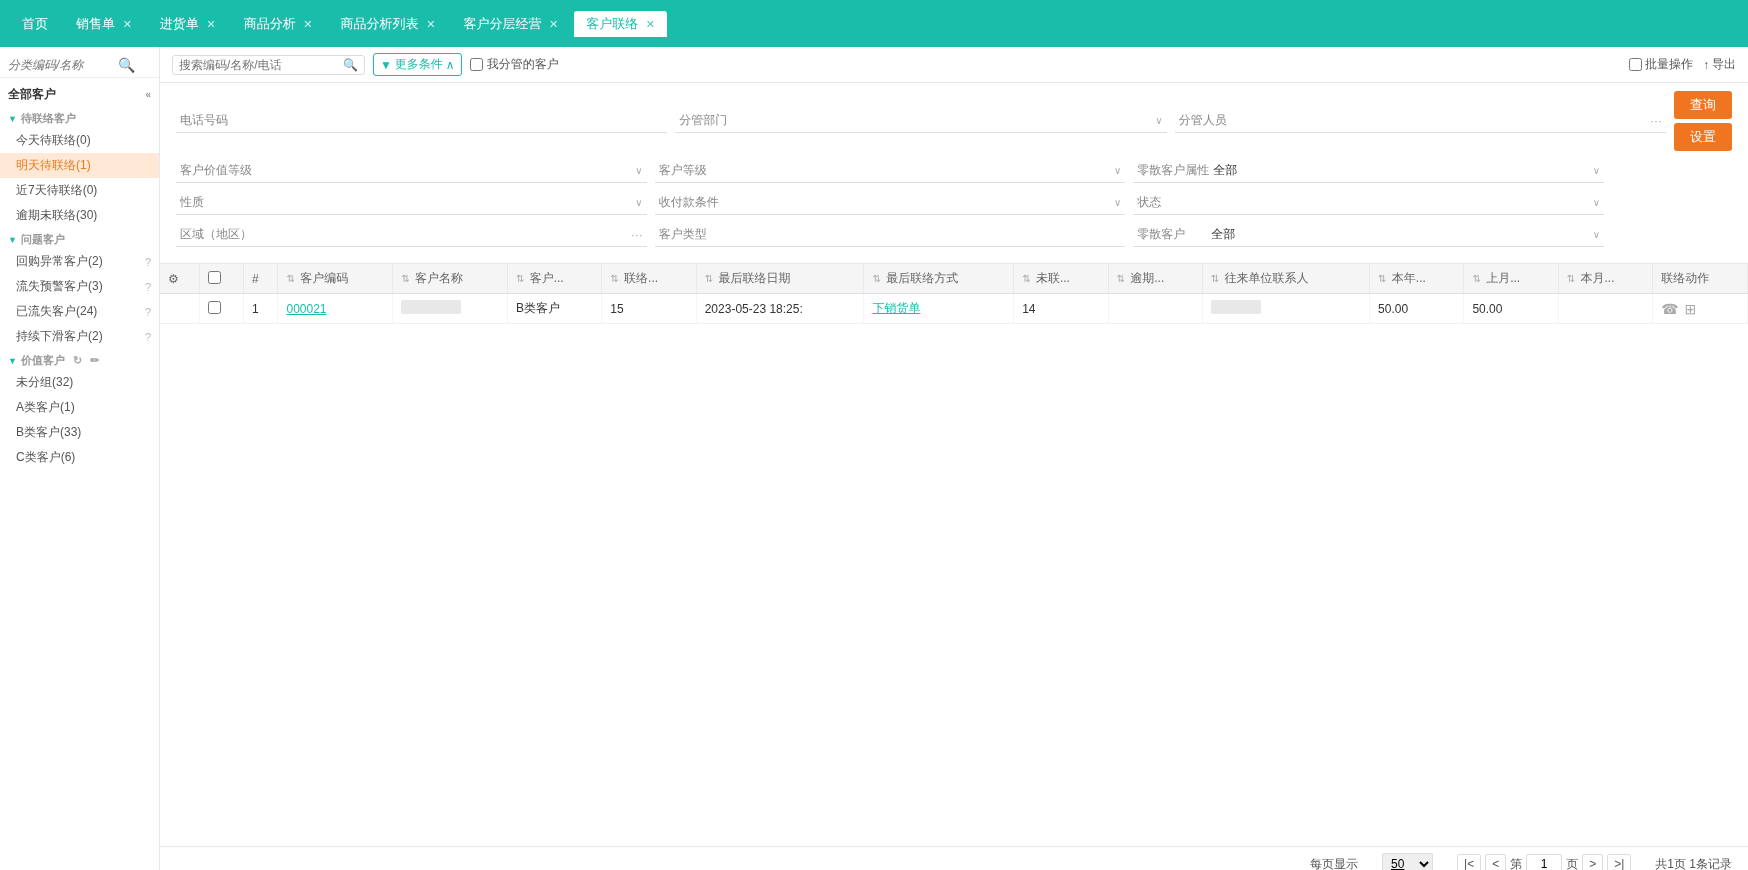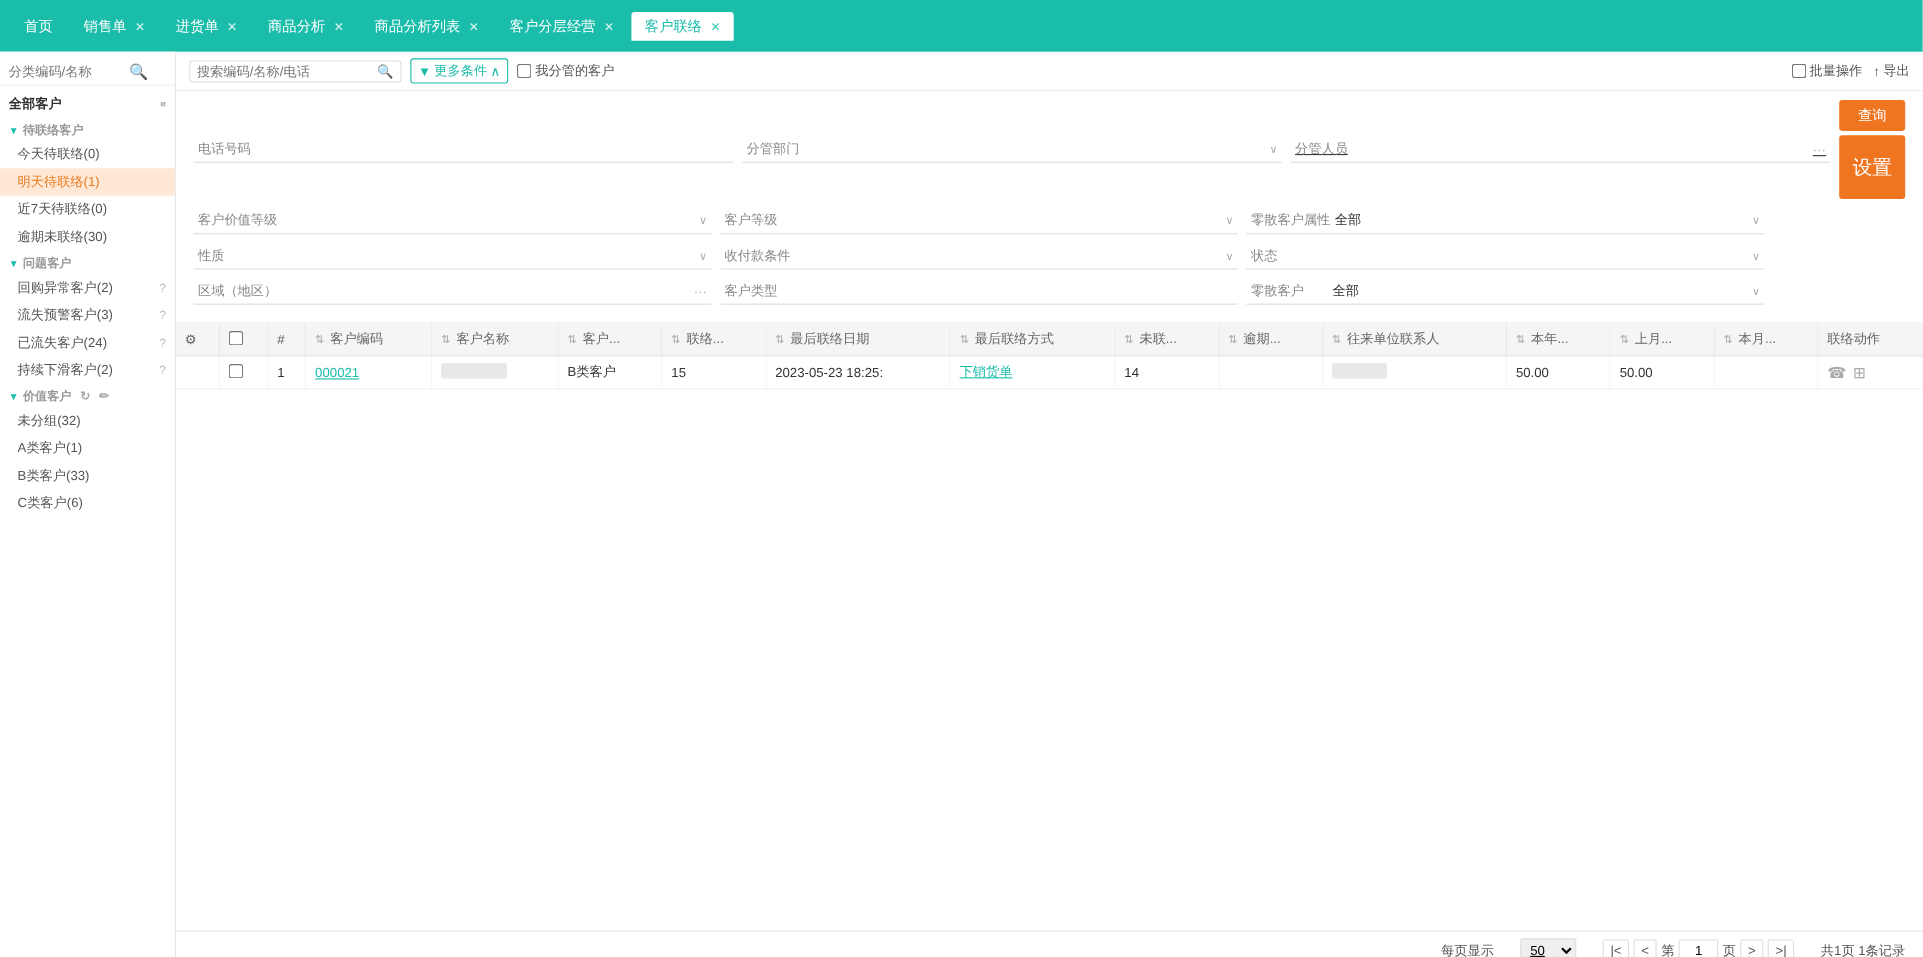--- a/index.html
+++ b/index.html
@@ -19,21 +19,21 @@
     .main-layout { display: flex; height: calc(100vh - 36px); }
 
     
     .sidebar {
       width: 160px; min-width: 160px; background: #fff; border-right: 1px solid #e8e8e8; overflow-y: auto; padding: 6px 0;
     }
     .sidebar-search {
       display: flex; align-items: center; padding: 4px 8px; border-bottom: 1px solid #eee; margin-bottom: 4px;
     }
     .sidebar-search input {
-      border: none; outline: none; font-size: 12px; color: #ec4899; width: 110px; background: transparent;
+      border: none; outline: none; font-size: 12px; color: #ec4899; width: 110px; background: transparent; font-style: italic;
     }
     .sidebar-search .search-icon { color: #aaa; cursor: pointer; font-size: 14px; }
 
     .sidebar-group-header {
       display: flex; align-items: center; justify-content: space-between;
       padding: 4px 8px; font-weight: bold; font-size: 12px; color: #333; cursor: pointer;
     }
     .sidebar-group-header .collapse-icon { color: #999; font-size: 10px; }
 
     .sidebar-section-label {
@@ -86,22 +86,22 @@
       border: none; outline: none; font-size: 12px; flex: 1; background: transparent; color: #333;
     }
     .filter-field .arrow { color: #aaa; font-size: 10px; margin-left: auto; cursor: pointer; }
     .filter-field .dots { color: #aaa; font-size: 12px; margin-left: auto; cursor: pointer; }
 
     .query-btn {
       background: #f07520; color: #fff; border: none; border-radius: 3px; padding: 5px 16px;
       font-size: 13px; cursor: pointer; white-space: nowrap;
     }
     .settings-btn {
-      background: #f07520; color: #fff; border: none; border-radius: 3px; padding: 17px 12px;
-      font-size: 18px; cursor: pointer; white-space: nowrap;
+      background: #f07520; color: #fff; border: none; border-radius: 3px; padding: 5px 12px;
+      font-size: 13px; cursor: pointer; white-space: nowrap;
     }
 
     
     .table-area { flex: 1; overflow: auto; background: #fff; margin: 0; }
     table { width: 100%; border-collapse: collapse; font-size: 12px; }
     thead tr { background: #f5f5f5; }
     th {
       padding: 6px 8px; border-bottom: 1px solid #e0e0e0; border-right: 1px solid #e8e8e8;
       color: #666; font-weight: normal; white-space: nowrap; text-align: left; position: relative;
     }
@@ -267,21 +267,21 @@
       <div class="filter-row">
         <div class="filter-field" style="flex:2;">
           <label>电话号码</label>
           <input type="text" style="">
         </div>
         <div class="filter-field" style="flex:2;">
           <label>分管部门</label>
           <input type="text" style="">
           <span class="arrow">∨</span>
         </div>
-        <div class="filter-field" style="flex:2;text-decoration:underline;">
+        <div class="filter-field" style="flex:2;">
           <label>分管人员</label>
           <input type="text" style="">
           <span class="dots">···</span>
         </div>
         <div style="display:flex;flex-direction:column;gap:4px;">
           <button class="query-btn">查询</button>
           <button class="settings-btn">设置</button>
         </div>
       </div>
       <div class="filter-row">

